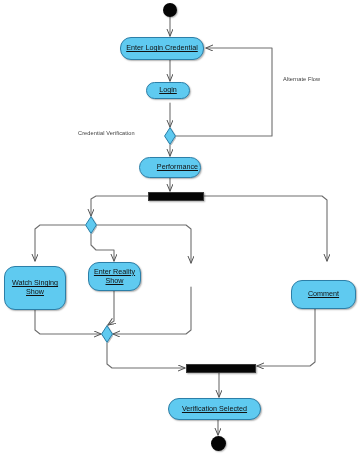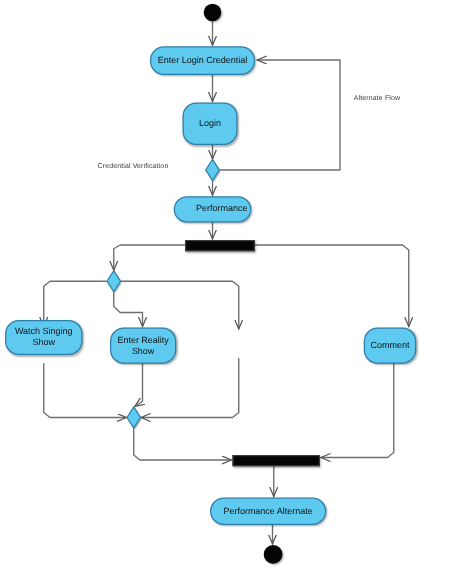--- a/index.html
+++ b/index.html
@@ -37,20 +37,21 @@
     display: flex;
     align-items: center;
     justify-content: center;
     text-align: center;
     padding: 1px 2px;
     box-shadow: 1px 1px 1.5px rgba(0,0,0,0.30);
   }
   .node span {
     display: block;
     width: 100%;
+    text-decoration: underline;
   }
   .initial-node, .final-node {
     position: absolute;
     background: #050505;
     border-radius: 50%;
     box-shadow: 1px 1px 1.5px rgba(0,0,0,0.30);
   }
   .bar {
     position: absolute;
     background: #050505;
@@ -123,21 +124,21 @@
       <path d="M218,420 L218,435" marker-end="url(#arrow)"></path>
     </g>
   </svg>
 
   <div class="initial-node" style="left:163px; top:3px; width:14px; height:14px;"></div>
 
   <div class="node" style="left:120px; top:37px; width:84px; height:23px;">
     <span>Enter Login Credential</span>
   </div>
 
-  <div class="node" style="left:146px; top:82px; width:44px; height:34px;">
+  <div class="node" style="left:146px; top:82px; width:44px; height:17px;">
     <span>Login</span>
   </div>
 
   <div class="diamond" style="left:164px; top:127px; width:12px; height:18px;">
     <svg width="12" height="18" viewBox="0 0 12 18" xmlns="http://www.w3.org/2000/svg">
       <polygon points="6,0.6 11.4,9 6,17.4 0.6,9" fill="#5FCAF0" stroke="#2C7FA8" stroke-width="1" filter="url(#softshadow)"></polygon>
     </svg>
   </div>
 
   <div class="node" style="left:139px; top:157px; width:62px; height:21px;text-align:right;">
@@ -145,43 +146,43 @@
   </div>
 
   <div class="bar" style="left:148px; top:192px; width:56px; height:9px;"></div>
 
   <div class="diamond" style="left:85px; top:216px; width:12px; height:18px;">
     <svg width="12" height="18" viewBox="0 0 12 18" xmlns="http://www.w3.org/2000/svg">
       <polygon points="6,0.6 11.4,9 6,17.4 0.6,9" fill="#5FCAF0" stroke="#2C7FA8" stroke-width="1" filter="url(#softshadow)"></polygon>
     </svg>
   </div>
 
-  <div class="node" style="left:4px; top:256px; width:62px; height:28px;text-align:center;">
+  <div class="node" style="left:4px; top:266px; width:62px; height:44px;text-align:center;">
     <span>Watch Singing Show</span>
   </div>
 
   <div class="node" style="left:88px; top:262px; width:53px; height:29px;">
     <span>Enter Reality Show</span>
   </div>
 
 
-  <div class="node" style="left:291px; top:262px; width:42px; height:29px;justify-content:flex-end;">
+  <div class="node" style="left:291px; top:280px; width:65px; height:29px;justify-content:flex-end;">
     <span>Comment</span>
   </div>
 
   <div class="diamond" style="left:101px; top:325px; width:12px; height:18px;">
     <svg width="12" height="18" viewBox="0 0 12 18" xmlns="http://www.w3.org/2000/svg">
       <polygon points="6,0.6 11.4,9 6,17.4 0.6,9" fill="#5FCAF0" stroke="#2C7FA8" stroke-width="1" filter="url(#softshadow)"></polygon>
     </svg>
   </div>
 
   <div class="bar" style="left:186px; top:364px; width:70px; height:9px;"></div>
 
   <div class="node" style="left:168px; top:398px; width:93px; height:22px;">
-    <span>Performance Alternate</span>
+    <span>Verification Selected</span>
   </div>
 
   <div class="final-node" style="left:211px; top:436px; width:15px; height:15px;"></div>
 
   <div class="edge-label" style="left:78px; top:130px;">Credential Verification</div>
   <div class="edge-label" style="left:283px; top:76px;">Alternate Flow</div>
 
 </div>
 
 </body></html>

